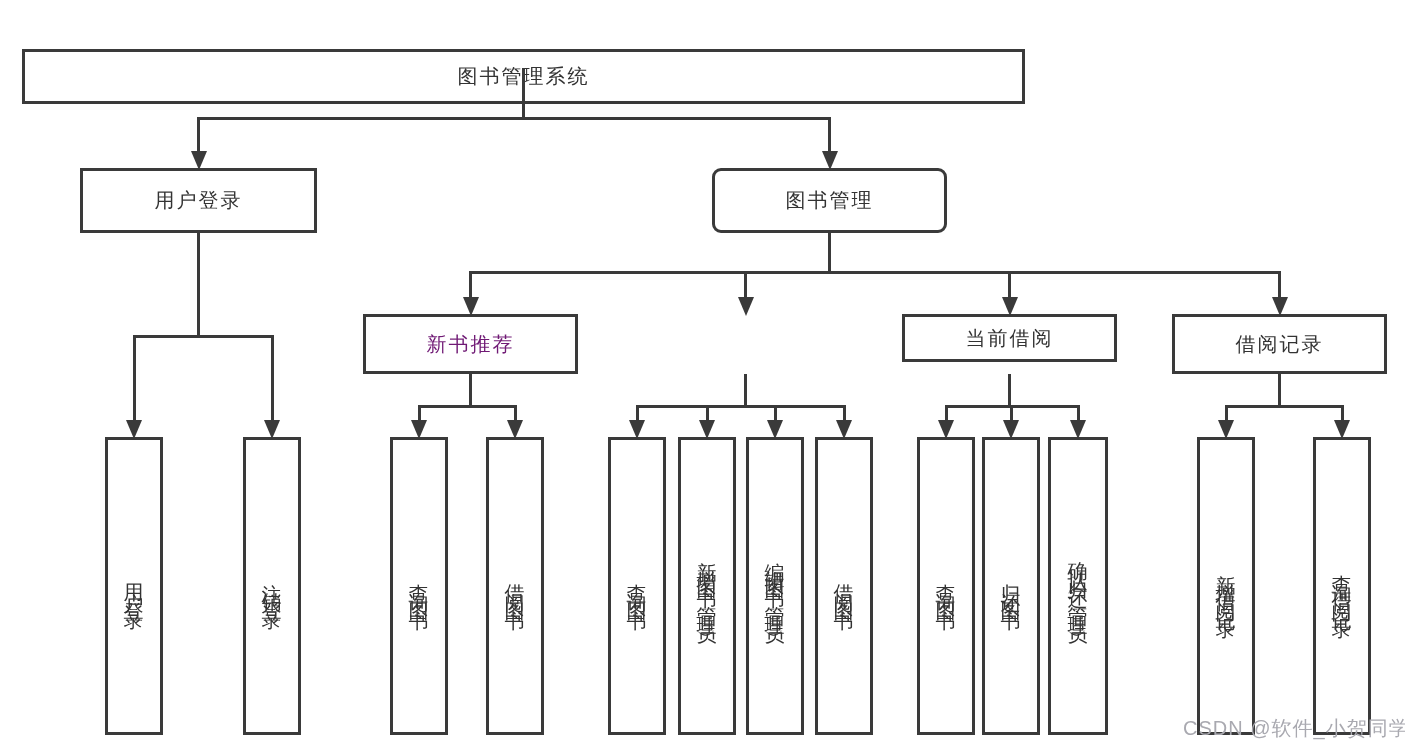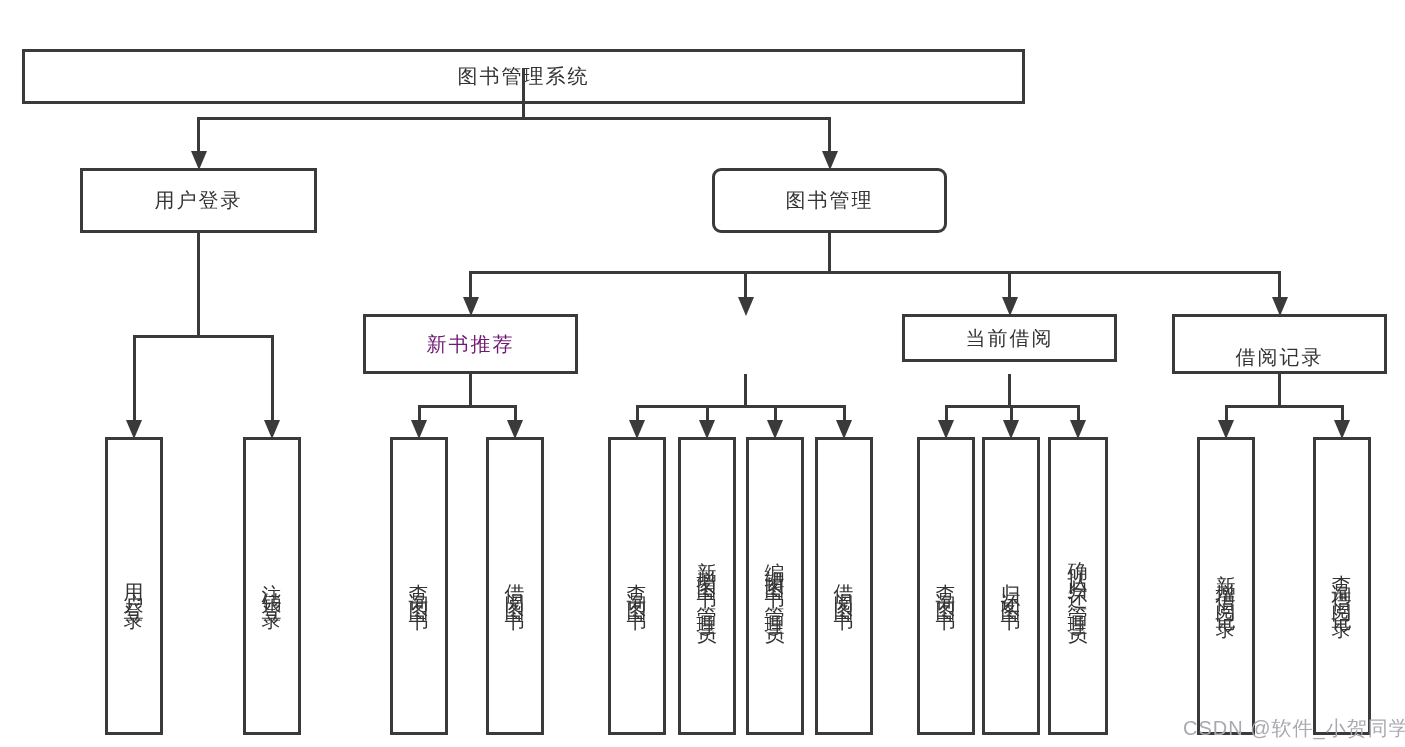--- a/index.html
+++ b/index.html
@@ -74,21 +74,21 @@
     </div>
     <div class="node" style="left: 712px; top: 168px; width: 235px; height: 65px; border-color: rgb(58, 58, 58); border-radius: 9px;">
       <span class="node-label" style="color: rgb(51, 51, 51);">图书管理</span>
     </div>
     <div class="node" style="left: 363px; top: 314px; width: 215px; height: 60px; border-color: rgb(58, 58, 58);">
       <span class="node-label" style="color: #701a75;">新书推荐</span>
     </div>
     <div class="node" style="left: 902px; top: 314px; width: 215px; height: 48px; border-color: rgb(58, 58, 58);">
       <span class="node-label" style="color: rgb(51, 51, 51);">当前借阅</span>
     </div>
-    <div class="node" style="left: 1172px; top: 314px; width: 215px; height: 60px; border-color: rgb(58, 58, 58); align-items: flex-end;">
+    <div class="node" style="left: 1172px; top: 314px; width: 215px; height: 60px; border-color: rgb(58, 58, 58);">
       <span class="node-label" style="color: rgb(51, 51, 51);">借阅记录</span>
     </div>
     <div class="node vertical" style="left: 105px; top: 437px; width: 58px; height: 298px; border-color: rgb(58, 58, 58);">
       <span class="node-label" style="color: rgb(51, 51, 51);">用户登录</span>
     </div>
     <div class="node vertical" style="left: 243px; top: 437px; width: 58px; height: 298px; border-color: rgb(58, 58, 58);">
       <span class="node-label" style="color: rgb(51, 51, 51);">注销登录</span>
     </div>
     <div class="node vertical" style="left: 390px; top: 437px; width: 58px; height: 298px; border-color: rgb(58, 58, 58);">
       <span class="node-label" style="color: rgb(51, 51, 51);">查询图书</span>

